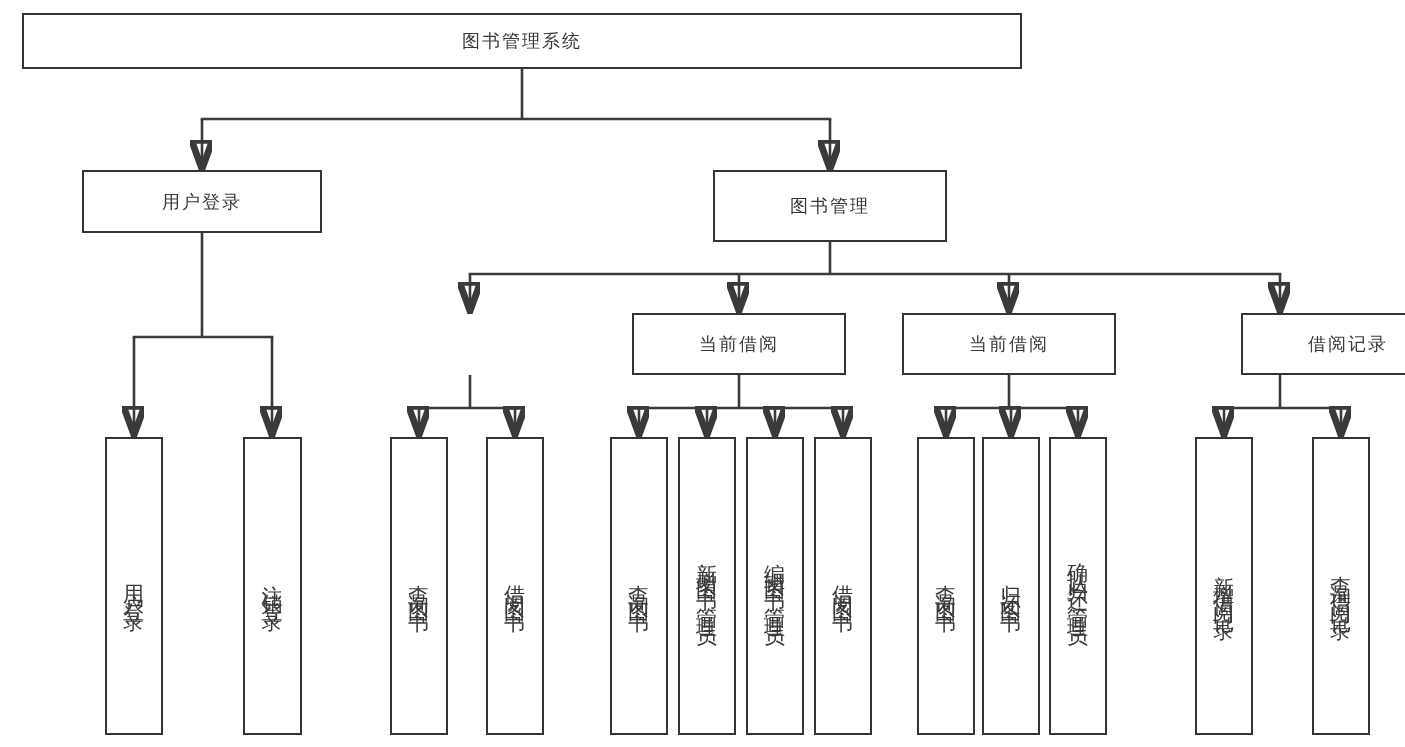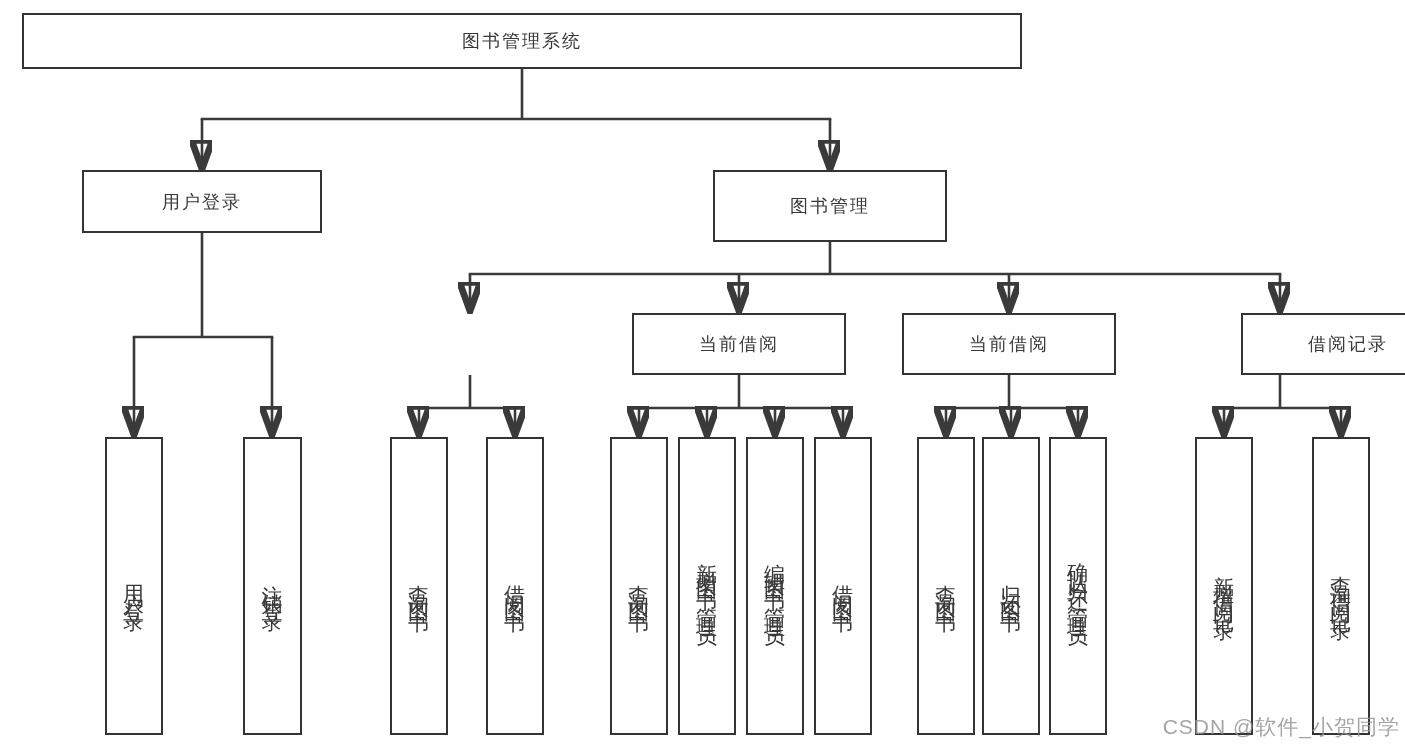--- a/index.html
+++ b/index.html
@@ -155,15 +155,14 @@
     <span class="lbl">确认归还（管理员）</span>
   </div>
 
   <div class="box v" style="left:1195px;top:437px;width:58px;height:298px">
     <span class="lbl">新增借阅记录</span>
   </div>
   <div class="box v" style="left:1312px;top:437px;width:58px;height:298px">
     <span class="lbl">查询借阅记录</span>
   </div>
 
-  <div class="watermark">CSDN @软件_小贺同学</div>
 
 </div>
 
 </body></html>

